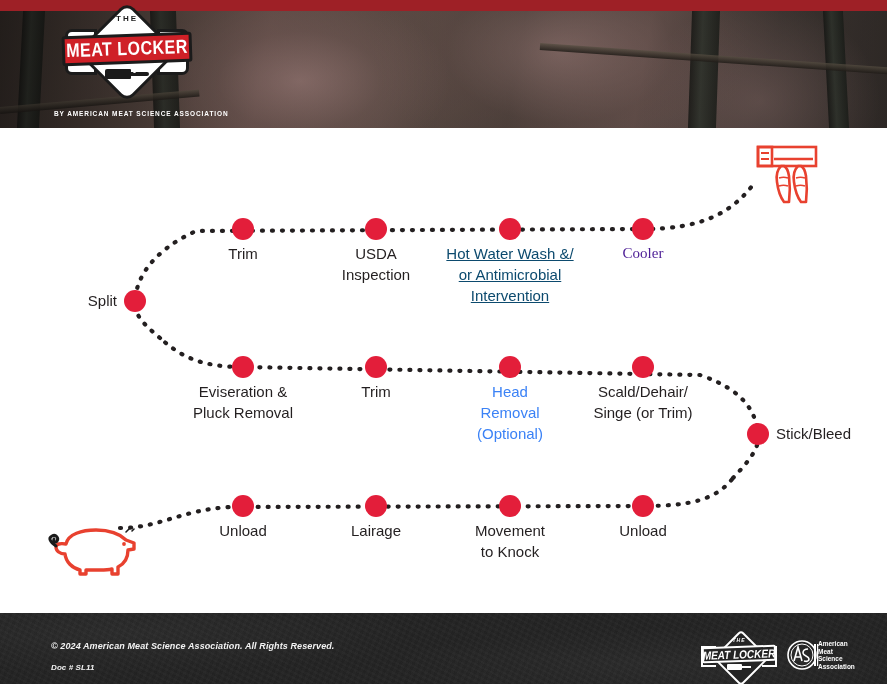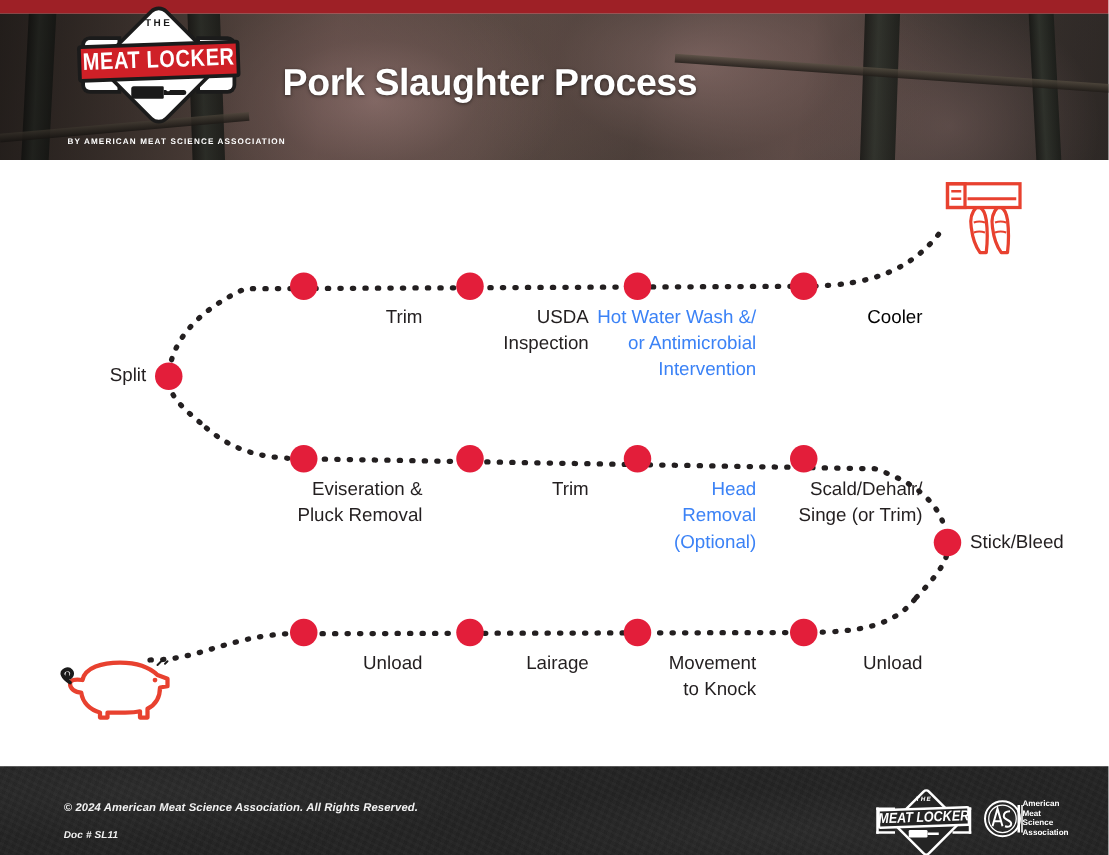--- a/index.html
+++ b/index.html
@@ -211,21 +211,21 @@
     border-radius: 50%;
     background: #e31e3a;
   }
   .node-label {
     position: absolute;
     font-family: "Liberation Sans Narrow", "Liberation Sans", sans-serif;
     font-size: 15px;
     line-height: 21px;
     color: #231f20;
     white-space: pre-line;
-    text-align: right;
+    text-align: center;
   }
   .node-label.below {
     left: 50%;
     transform: translateX(-50%);
     top: 14px;
     width: 190px;
   }
   .node-label.left {
     right: 18px;
     top: -11px;
@@ -392,21 +392,20 @@
           <span>MEAT LOCKER</span>
         </div>
         <div class="badge-cleaver">
           <div class="cleaver-blade"></div>
           <div class="cleaver-handle"></div>
         </div>
       </div>
       <div id="brand-tagline">BY AMERICAN MEAT SCIENCE ASSOCIATION</div>
     </div>
 
-    <div id="page-title">Pork Slaughter Process</div>
   </div>
 
   <div id="flow">
 
     <svg id="flow-svg" width="887" height="485" viewBox="0 0 887 485">
 
       <path d="M 120 400 C 160 400 180 382 230 379 L 643 378 C 690 378 716 372 733 350" fill="none" stroke="#231f20" stroke-width="4.2" stroke-linecap="round" stroke-dasharray="1 9"></path>
 
       <path d="M 733 350 C 752 330 760 318 758 306 C 756 284 744 262 700 247 L 243 239 C 200 239 180 228 160 210" fill="none" stroke="#231f20" stroke-width="4.2" stroke-linecap="round" stroke-dasharray="1 9"></path>
 
@@ -491,27 +490,27 @@
           <div class="node-dot" style="background: rgb(227, 30, 58);"></div>
           <div class="node-label below" style="color: rgb(35, 31, 32);">Trim</div>
         </div>
         <div class="node" style="left: 376px; top: 101px;">
           <div class="node-dot" style="background: rgb(227, 30, 58);"></div>
           <div class="node-label below" style="color: rgb(35, 31, 32);">USDA
 Inspection</div>
         </div>
         <div class="node" style="left: 510px; top: 101px;">
           <div class="node-dot" style="background: rgb(227, 30, 58);"></div>
-          <div class="node-label below" style="color: #3b82f6;">Hot Water Wash &amp;/
+          <div class="node-label below" style="color: #0c4a6e; text-decoration: underline;">Hot Water Wash &amp;/
 or Antimicrobial
 Intervention</div>
         </div>
         <div class="node" style="left: 643px; top: 101px;">
           <div class="node-dot" style="background: rgb(227, 30, 58);"></div>
-          <div class="node-label below" style="color: #000000;">Cooler</div>
+          <div class="node-label below" style="color: #4c1d95; font-family: Liberation Serif, serif;">Cooler</div>
         </div>
       </div>
   </div>
 
   <div id="footer">
     <div id="copyright">© 2024 American Meat Science Association. All Rights Reserved.</div>
     <div id="doc-id">Doc # SL11</div>
 
     <div id="footer-logo">
       <div class="f-side left"></div>

